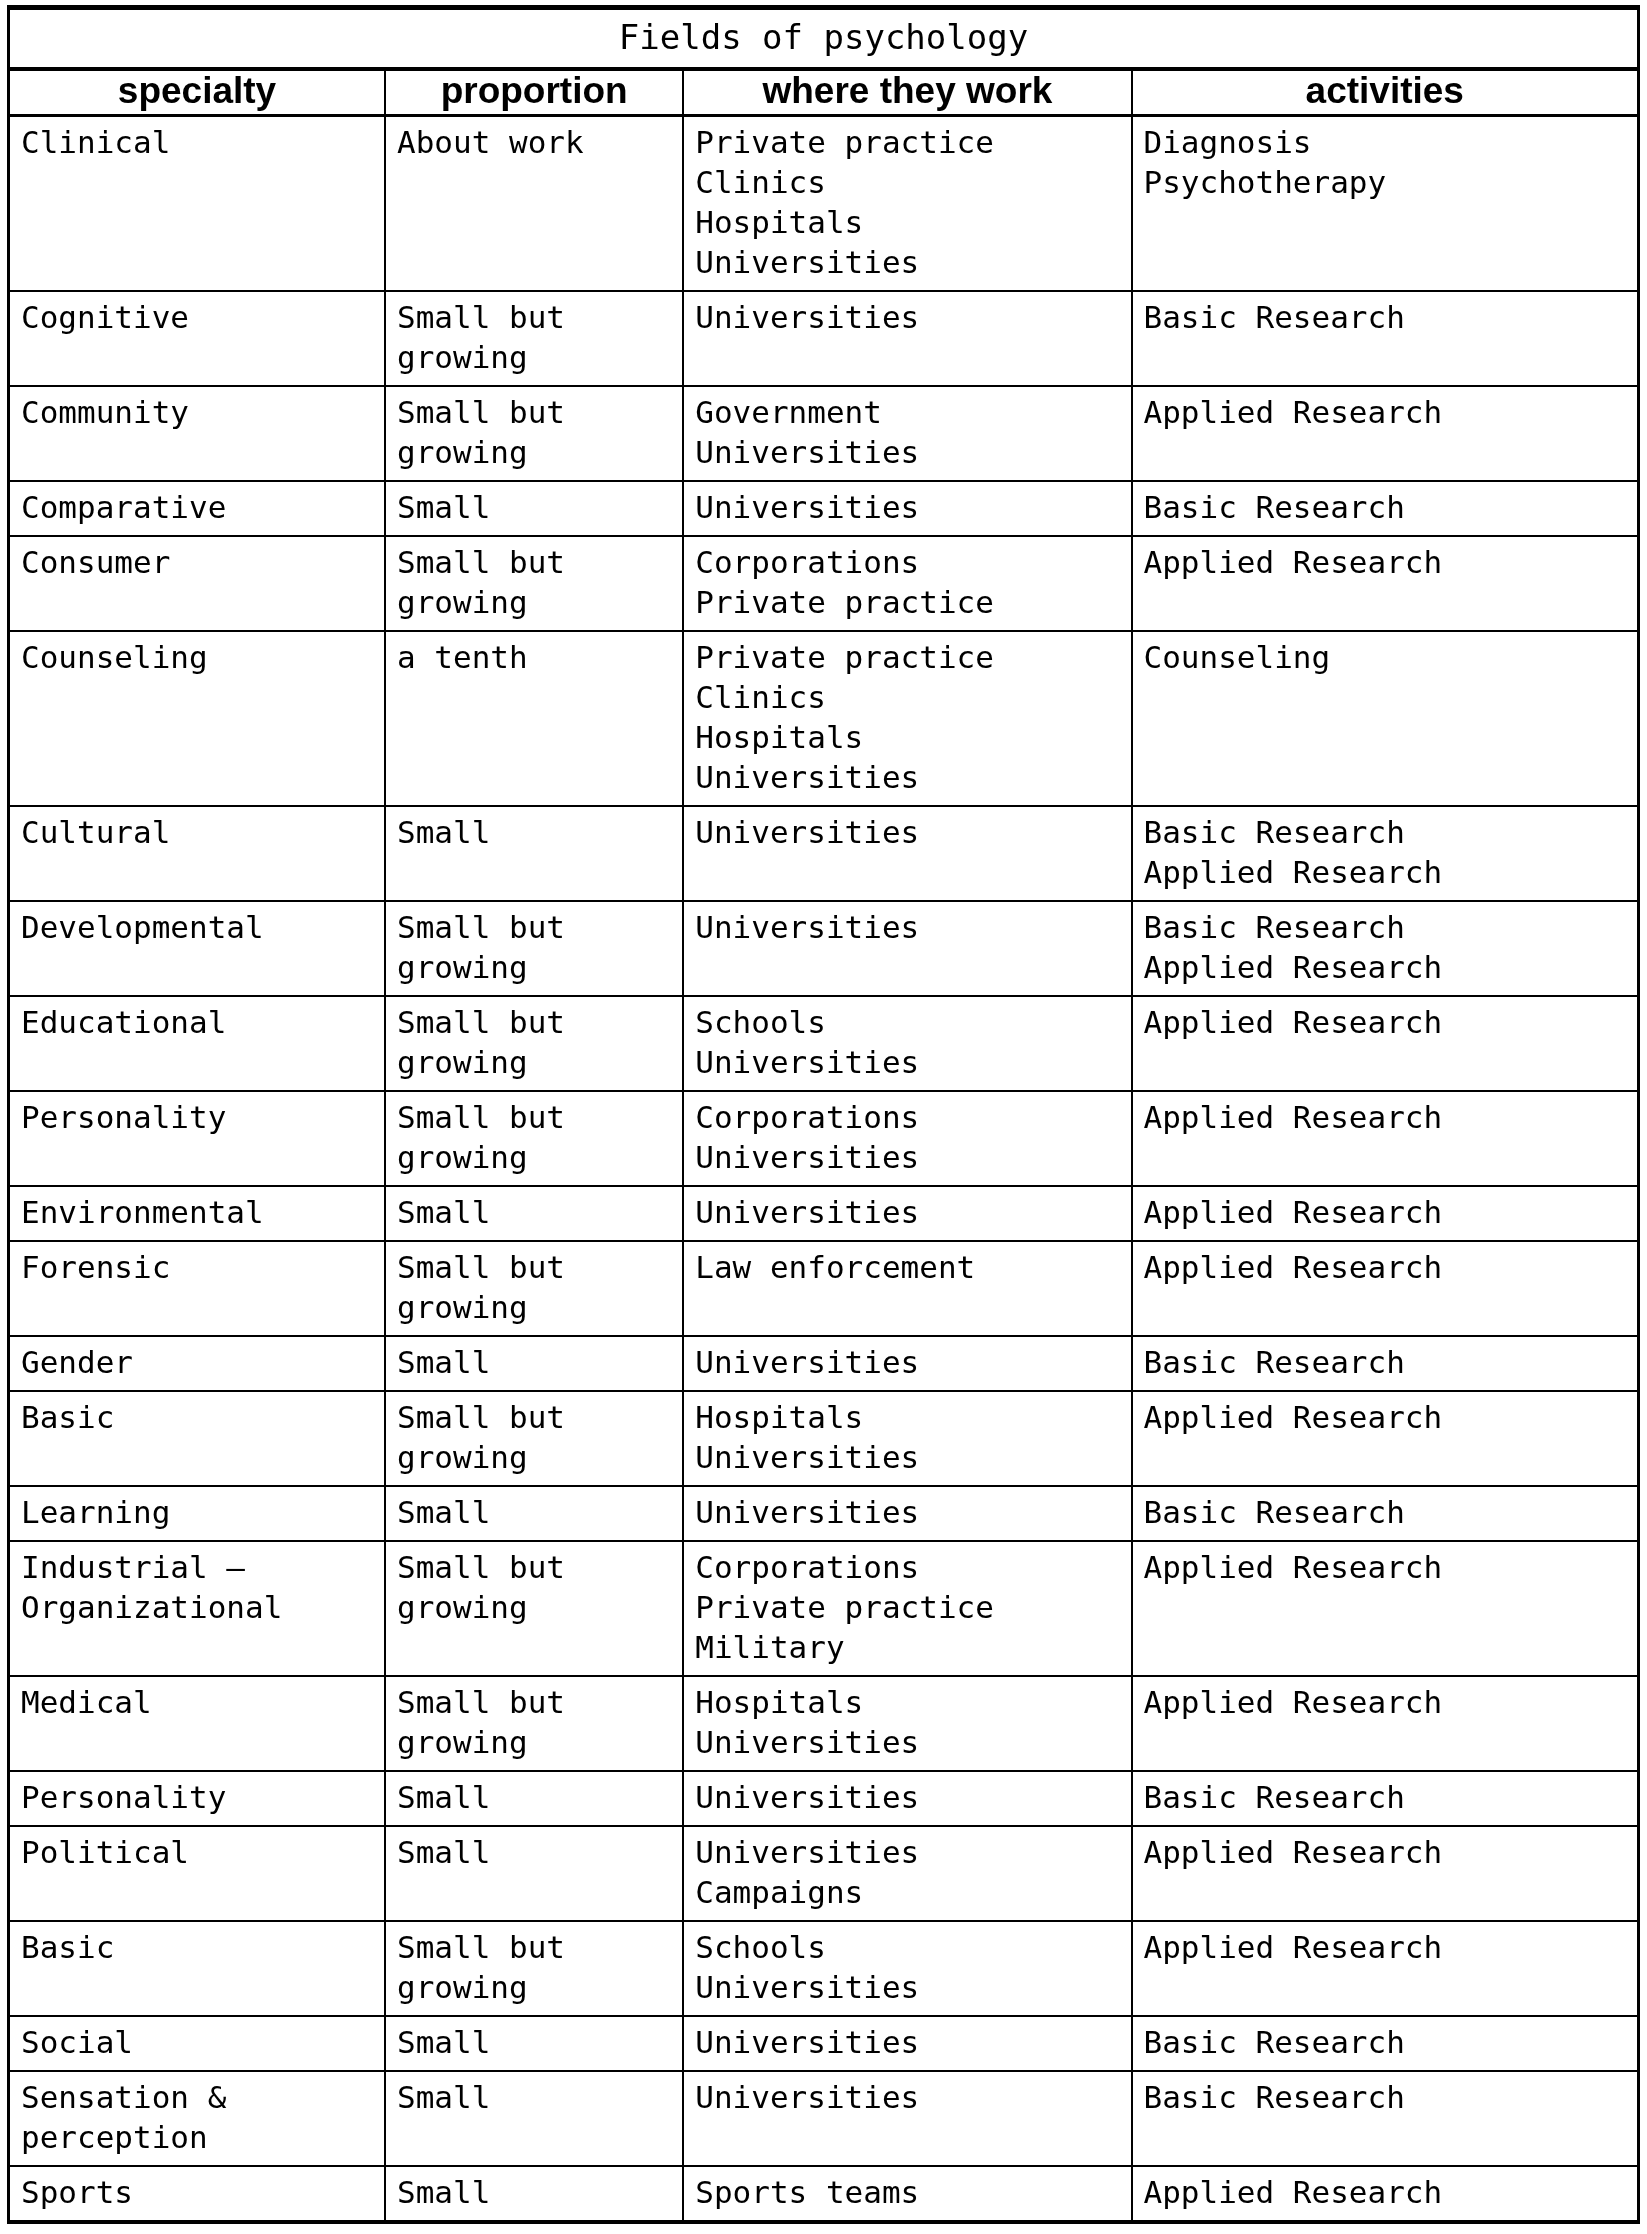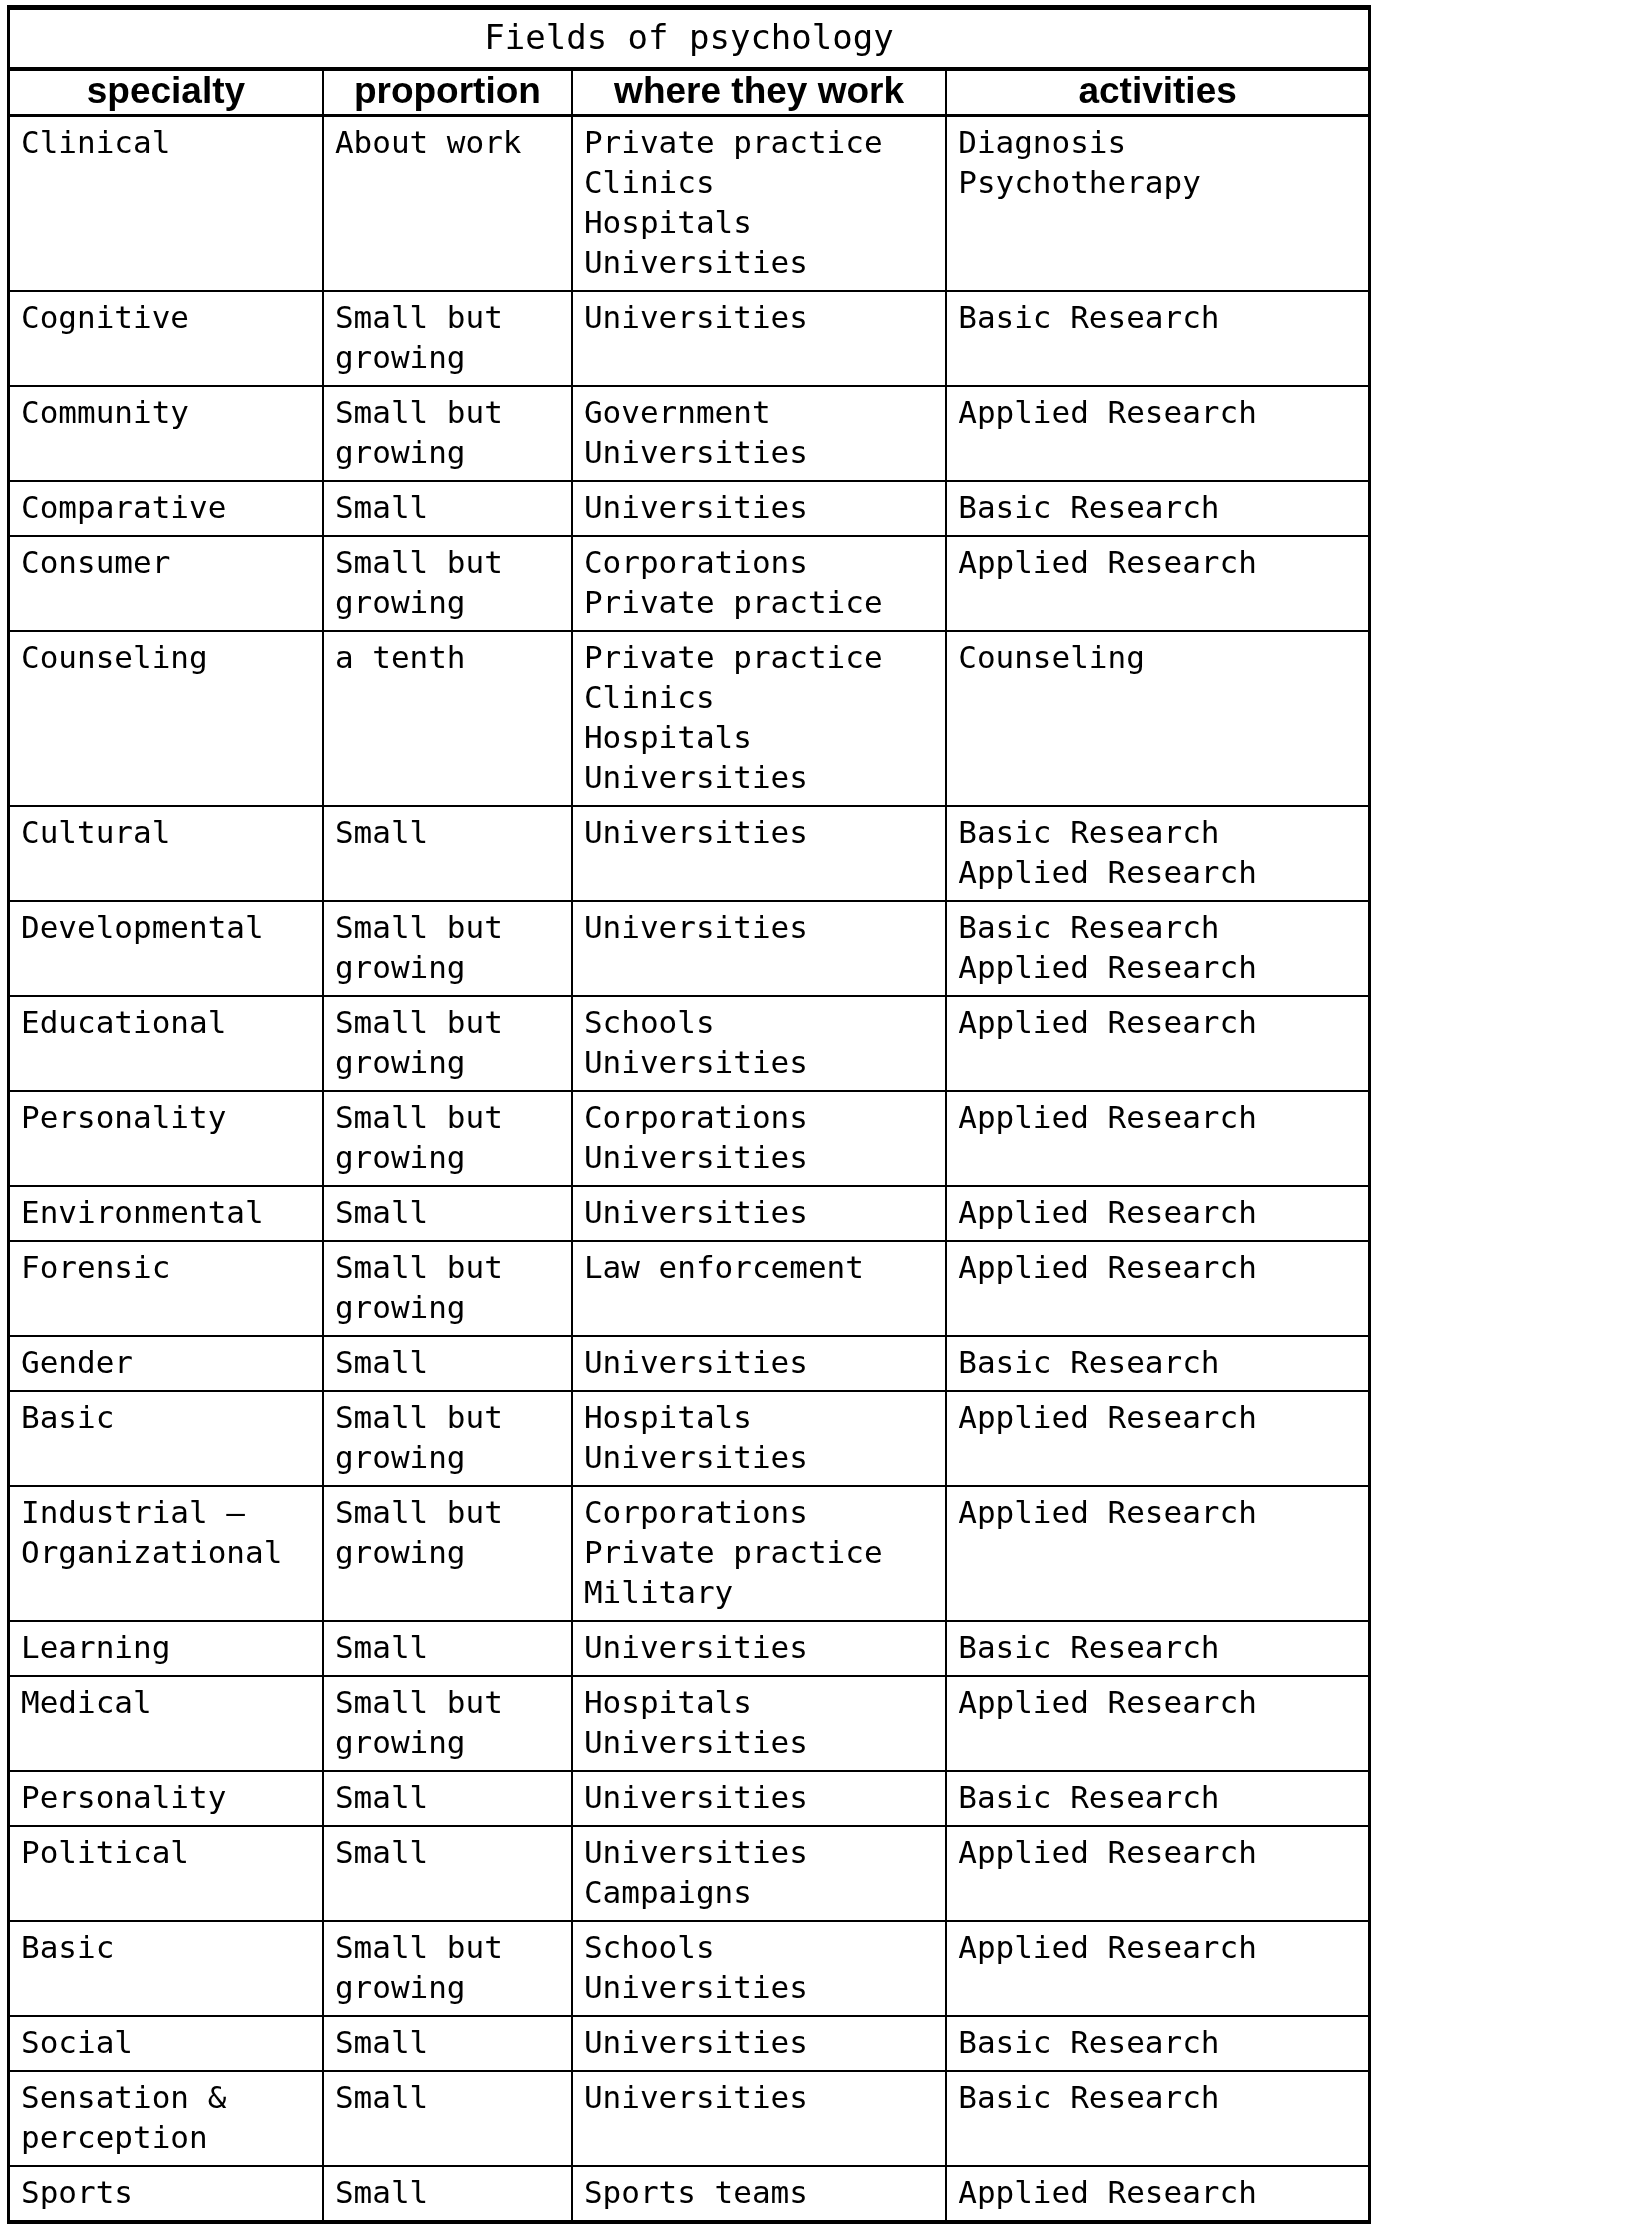--- a/index.html
+++ b/index.html
@@ -7,21 +7,21 @@
     padding: 0;
     background: #ffffff;
     color: #000000;
   }
   body {
     width: 1647px;
   }
   table.fields {
     border-collapse: collapse;
     table-layout: fixed;
-    width: 1364px;
+    width: 1633px;
     margin: 5px 6px 4px 7px;
     border: 3px solid #000000;
     border-top-width: 5px;
     border-bottom-width: 4px;
   }
   th, td {
     overflow: hidden;
   }
   th.title-cell {
     font-family: "DejaVu Sans Mono", "Liberation Mono", monospace;
@@ -178,34 +178,34 @@
       </tr>
       <tr>
         <td>Basic</td>
         <td>Small but
 growing</td>
         <td>Hospitals
 Universities</td>
         <td>Applied Research</td>
       </tr>
       <tr>
+        <td>Learning</td>
+        <td>Small</td>
+        <td>Universities</td>
+        <td>Basic Research</td>
+      </tr>
+      <tr>
         <td>Industrial –
 Organizational</td>
         <td>Small but
 growing</td>
         <td>Corporations
 Private practice
 Military</td>
         <td>Applied Research</td>
-      </tr>
-      <tr>
-        <td>Learning</td>
-        <td>Small</td>
-        <td>Universities</td>
-        <td>Basic Research</td>
       </tr>
       <tr>
         <td>Medical</td>
         <td>Small but
 growing</td>
         <td>Hospitals
 Universities</td>
         <td>Applied Research</td>
       </tr>
       <tr>

